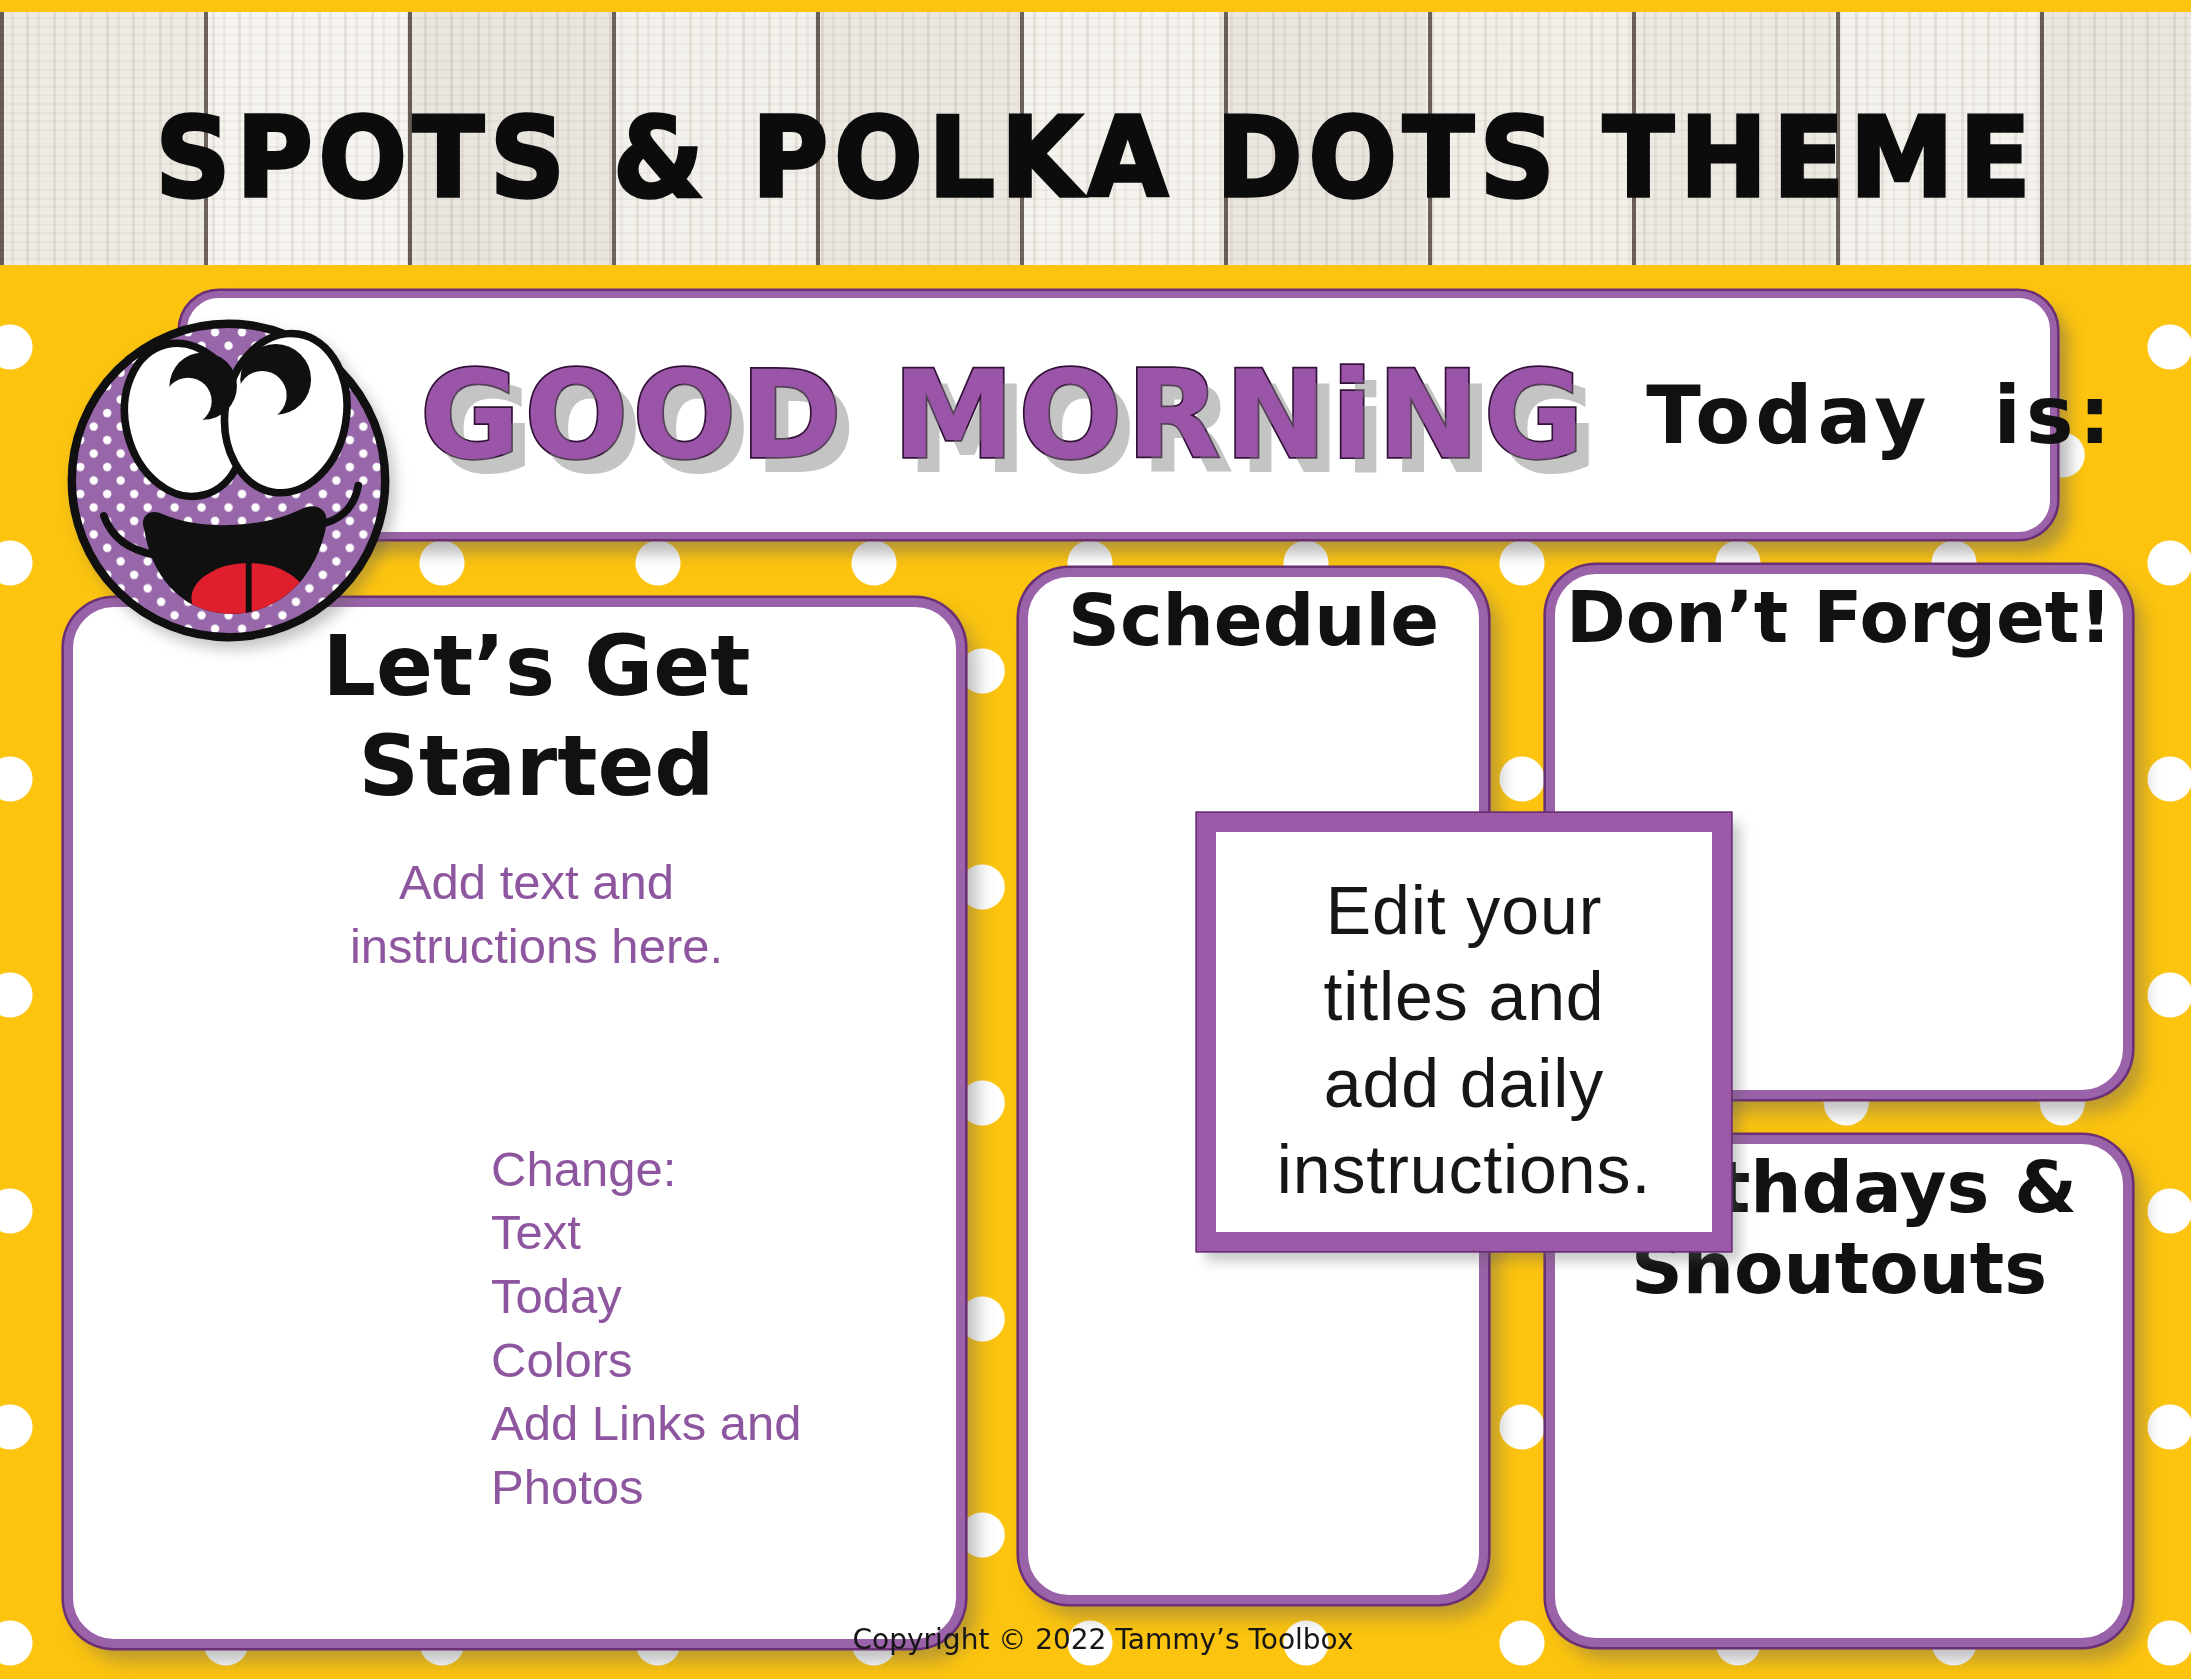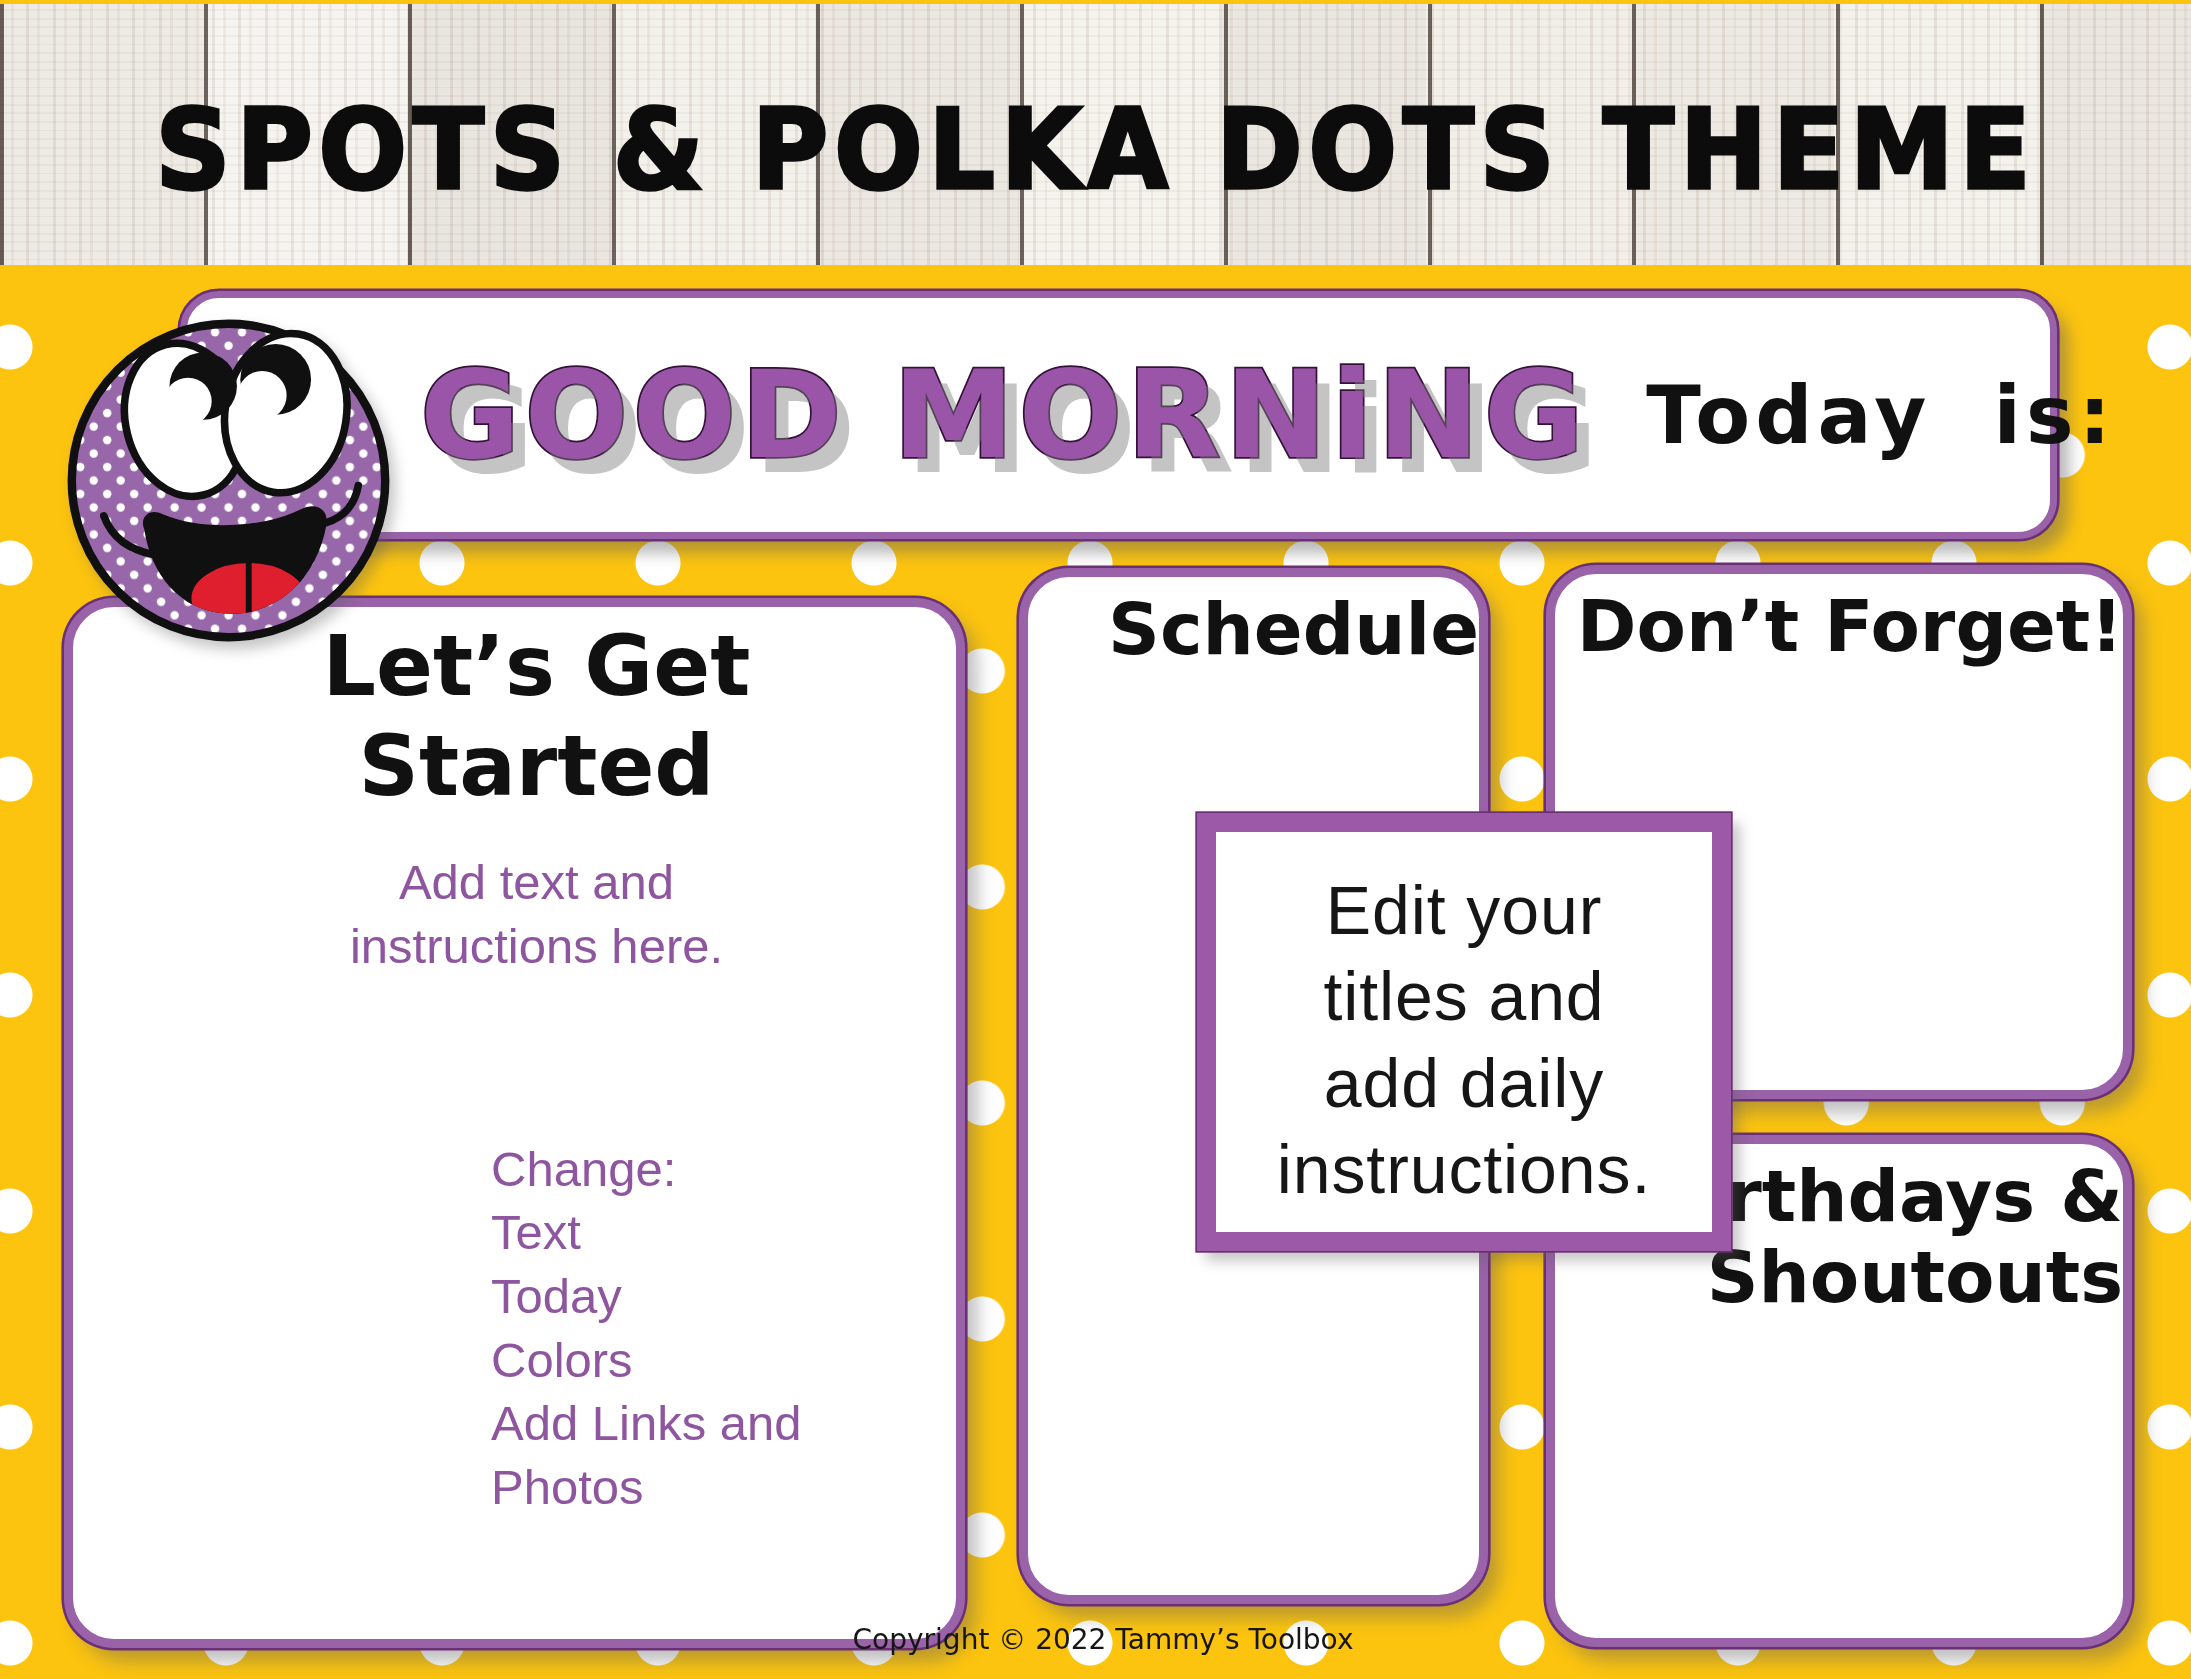--- a/index.html
+++ b/index.html
@@ -13,21 +13,21 @@
     --greeting-outline:#321237;
     --text-black:#111111;
   }
   *{margin:0;padding:0;box-sizing:border-box;}
   html,body{width:2192px;height:1680px;}
   body{font-family:"Liberation Sans",sans-serif;overflow:hidden;}
   .stage{position:relative;width:2192px;height:1680px;background:var(--background-yellow);}
 
   
   .wood{
-    position:absolute;left:0;top:4px;width:2192px;height:265px;
+    position:absolute;left:0;top:12px;width:2192px;height:265px;
     background:
       repeating-linear-gradient(90deg, rgba(50,38,30,.70) 0 4.3px, rgba(50,38,30,0) 4.3px 204px),
       repeating-linear-gradient(90deg, rgba(125,95,75,.12) 0 2.6px, rgba(0,0,0,0) 2.6px 11px, rgba(150,118,92,.09) 11px 13.7px, rgba(0,0,0,0) 13.7px 26.5px),
       repeating-linear-gradient(0deg, rgba(90,70,55,.05) 0 1.7px, rgba(255,255,255,0) 1.7px 8.6px),
       linear-gradient(90deg,#eeebe5 0 204px,#f6f4f0 204px 407px,#e9e5df 407px 611px,#f3f1ec 611px 815px,#ebe7e1 815px 1019px,#f5f3ee 1019px 1222px,#eae6e0 1222px 1426px,#f2efe9 1426px 1630px,#edeae3 1630px 1834px,#f4f2ed 1834px 2037px,#ebe7e0 2037px 2192px);
     display:flex;align-items:center;justify-content:center;
   }
   .wood-title{
     font-family:"DejaVu Sans",sans-serif;font-weight:900;font-size:104px;
     letter-spacing:6px;color:#0c0c0c;-webkit-text-stroke:3.4px #0c0c0c;
@@ -69,21 +69,21 @@
     border:9.4px solid var(--panel-border-purple);border-radius:50px;
     box-shadow:0 0 0 2.6px var(--panel-border-dark), 12px 13.7px 17px rgba(95,95,95,.40);
   }
   .p-left{left:64px;top:598px;width:901px;height:1050px;}
   .p-schedule{left:1019px;top:568px;width:469px;height:1036px;}
   .p-dontforget{left:1546px;top:565px;width:586px;height:534px;}
   .p-birthdays{left:1546px;top:1135px;width:586px;height:512px;}
 
   .panel-title{
     font-family:"DejaVu Sans",sans-serif;font-weight:bold;color:var(--text-black);
-    text-align:right;font-size:72px;padding-top:12px;line-height:1.12;
+    text-align:center;font-size:72px;padding-top:3px;line-height:1.12;
   }
   .lp-inner{padding-left:44px;}
   .lp-title{
     font-family:"DejaVu Sans",sans-serif;font-weight:bold;color:var(--text-black);
     font-size:84px;line-height:1.2;text-align:center;width:531px;margin:8.6px auto 0;
   }
   .lp-sub{
     margin-top:34px;text-align:center;font-size:49px;line-height:1.3;
     color:var(--accent-text-purple);
   }

